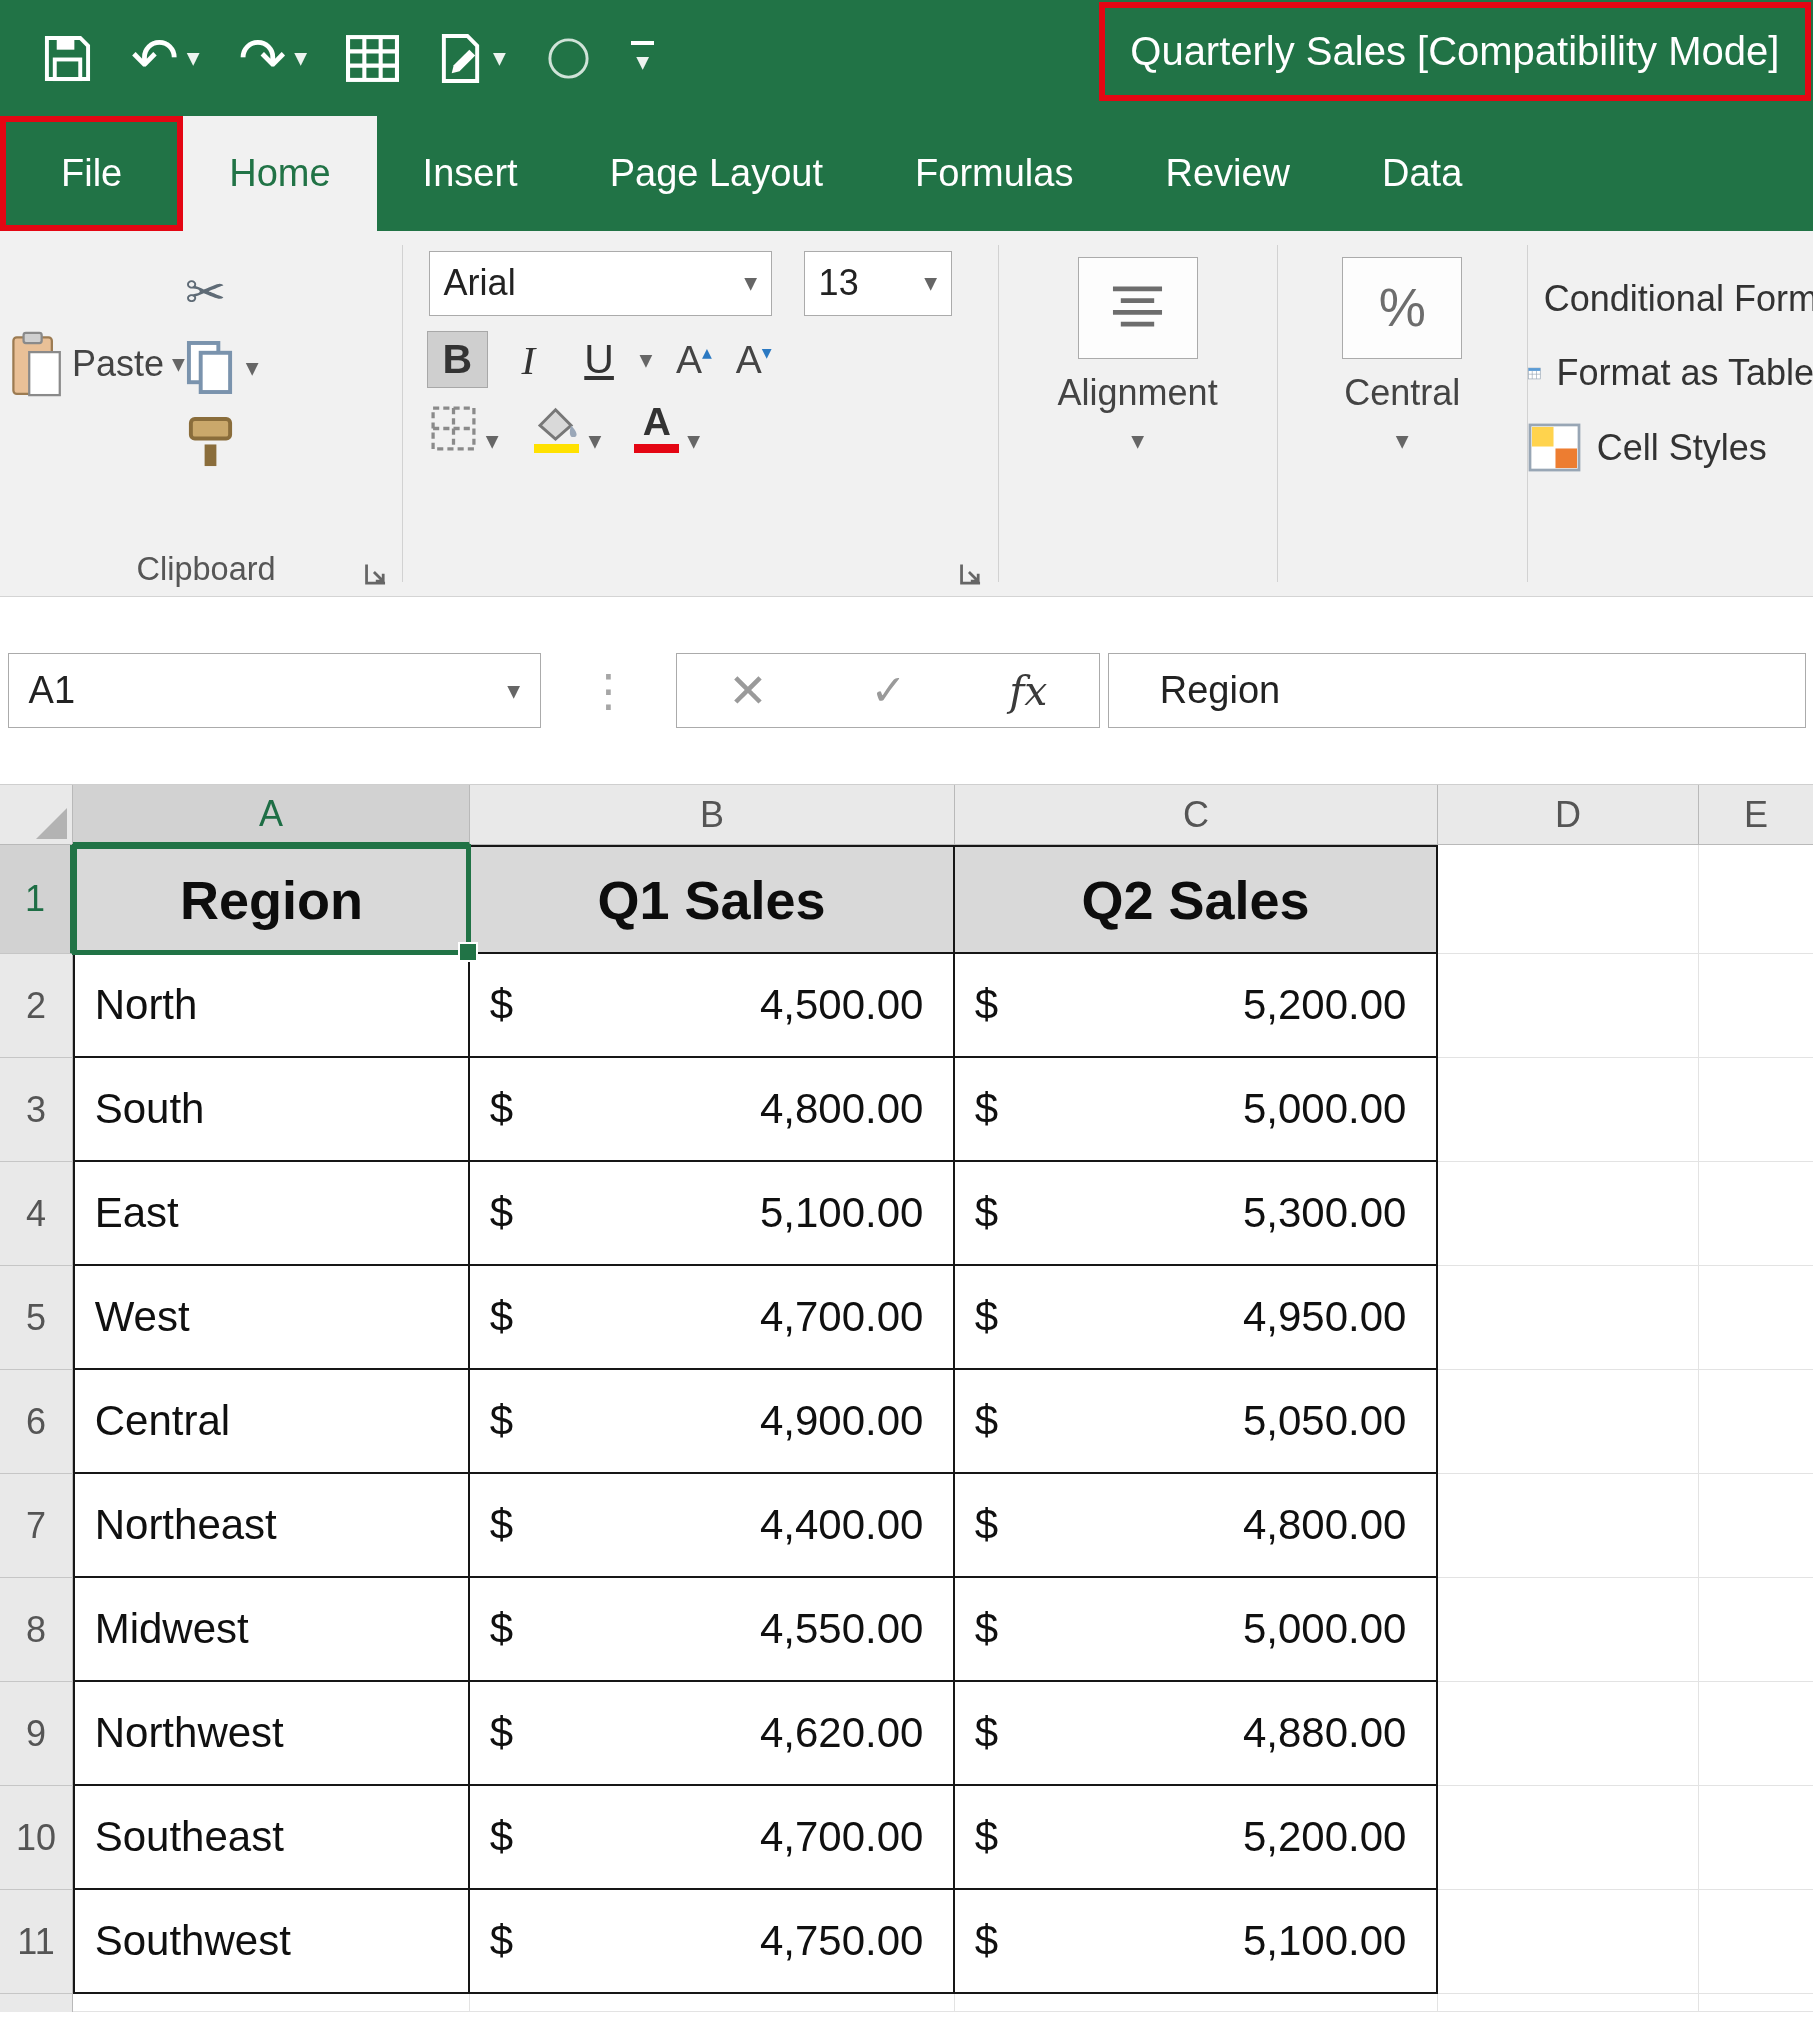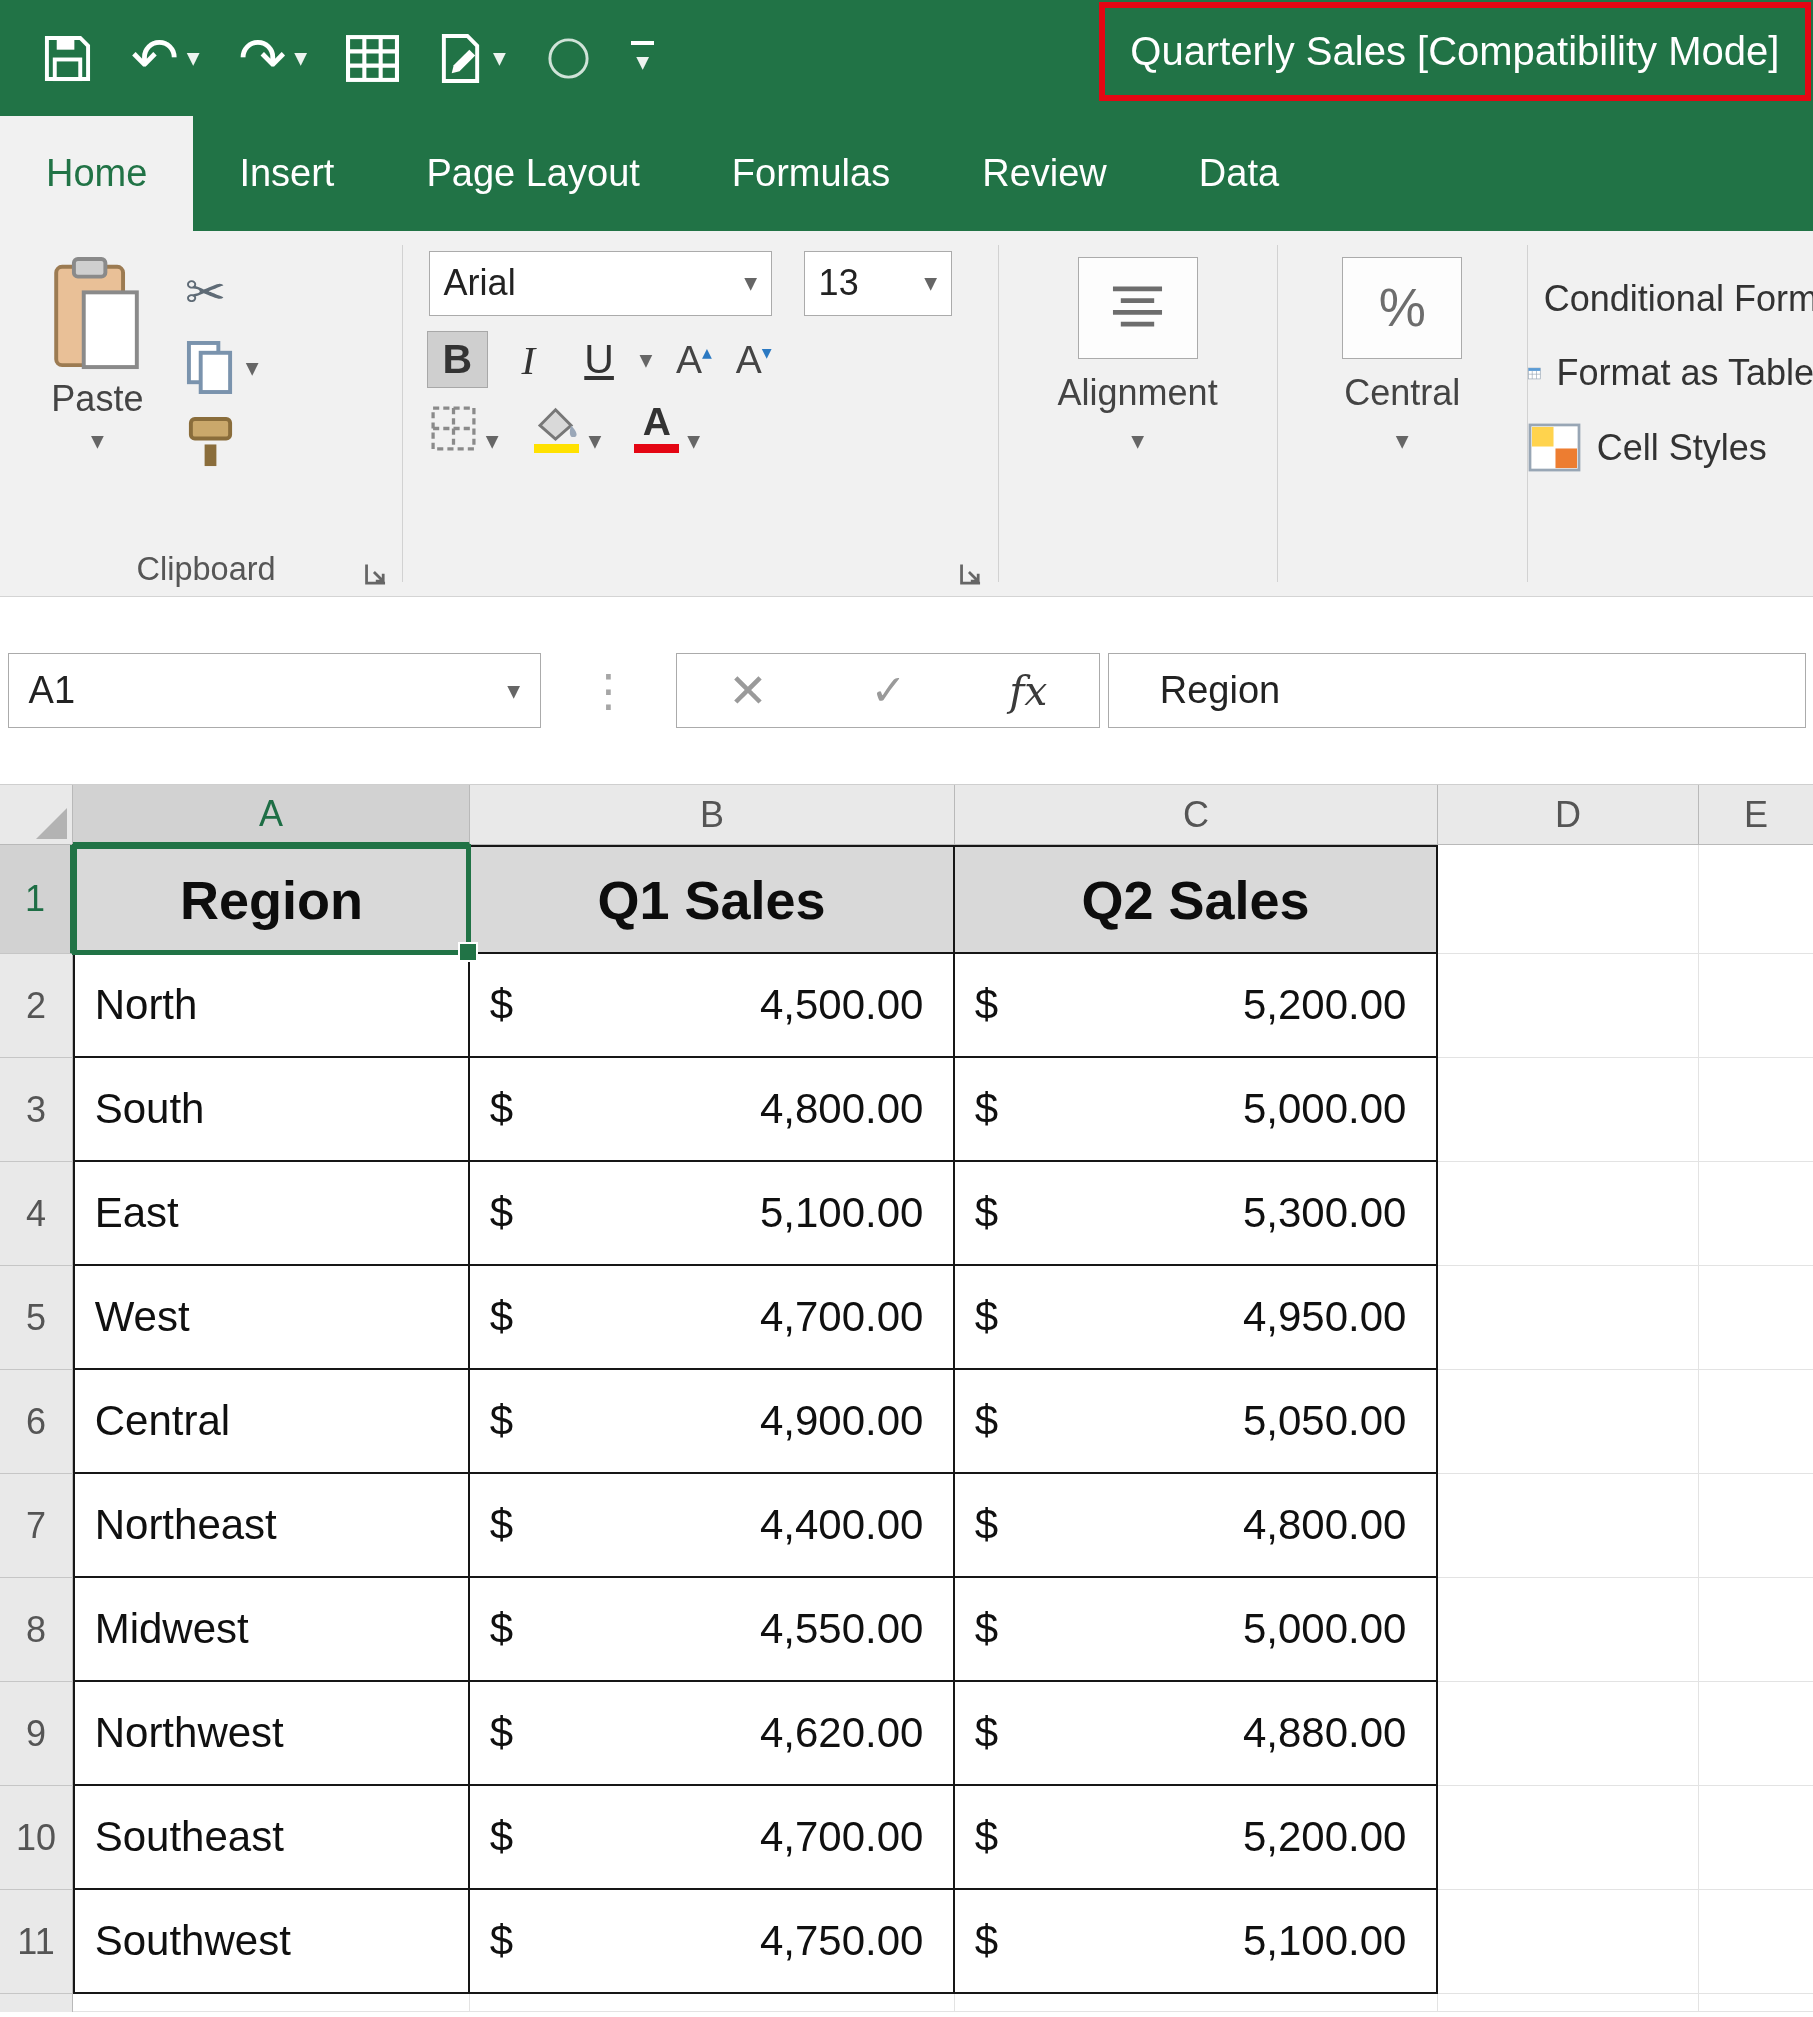--- a/index.html
+++ b/index.html
@@ -27,21 +27,21 @@
 
   
   .ribbon{height:366px;background:#f1f1f1;display:flex;border-bottom:1px solid #d4d4d4;padding-left:9.9px;}
   .vsep{width:1px;background:#d2d2d2;margin:13.8px 0;}
   .group{position:relative;}
   .gfooter{position:absolute;left:0;right:0;bottom:7.9px;text-align:center;color:#565656;font-size:32.5px;}
   .launcher{position:absolute;right:11.8px;bottom:7.9px;}
 
   .g-clipboard{width:398px;}
   .clip-content{display:flex;padding-top:17.7px;}
-  .paste{width:175px;display:flex;flex-direction:column;align-items:center;gap:7.9px;padding-top:5.9px;}
+  .paste{width:175px;display:flex;align-items:center;gap:7.9px;padding-top:5.9px;}
   .blabel{font-size:36px;color:#444;}
   .clip-col{display:flex;flex-direction:column;gap:13.8px;padding-top:13.8px;}
   .mini{display:flex;align-items:center;gap:9.9px;height:61px;}
   .scissors{font-size:49px;color:#5f6b76;line-height:1;}
 
   .g-font{width:603px;}
   .font-r1{display:flex;padding:19.7px 0 0 25.6px;}
   .combo{background:#fff;border:1px solid #ababab;display:flex;align-items:center;
          justify-content:space-between;padding:0 13.8px;height:65px;font-size:36px;color:#222;}
   .fname{width:343px;}
@@ -169,20 +169,21 @@
         <span class="bar"></span>
         <span class="chev">▾</span>
       </div>
     </div>
     <div class="doc-title">
       <span>Quarterly Sales  [Compatibility Mode]</span>
     </div>
   </header>
 
   <nav class="tabs">
+    <div class="tab file">File</div>
     <div class="tab active">Home</div>
     <div class="tab">Insert</div>
     <div class="tab">Page Layout</div>
     <div class="tab">Formulas</div>
     <div class="tab">Review</div>
     <div class="tab">Data</div>
   </nav>
 
   <section class="ribbon">
 

